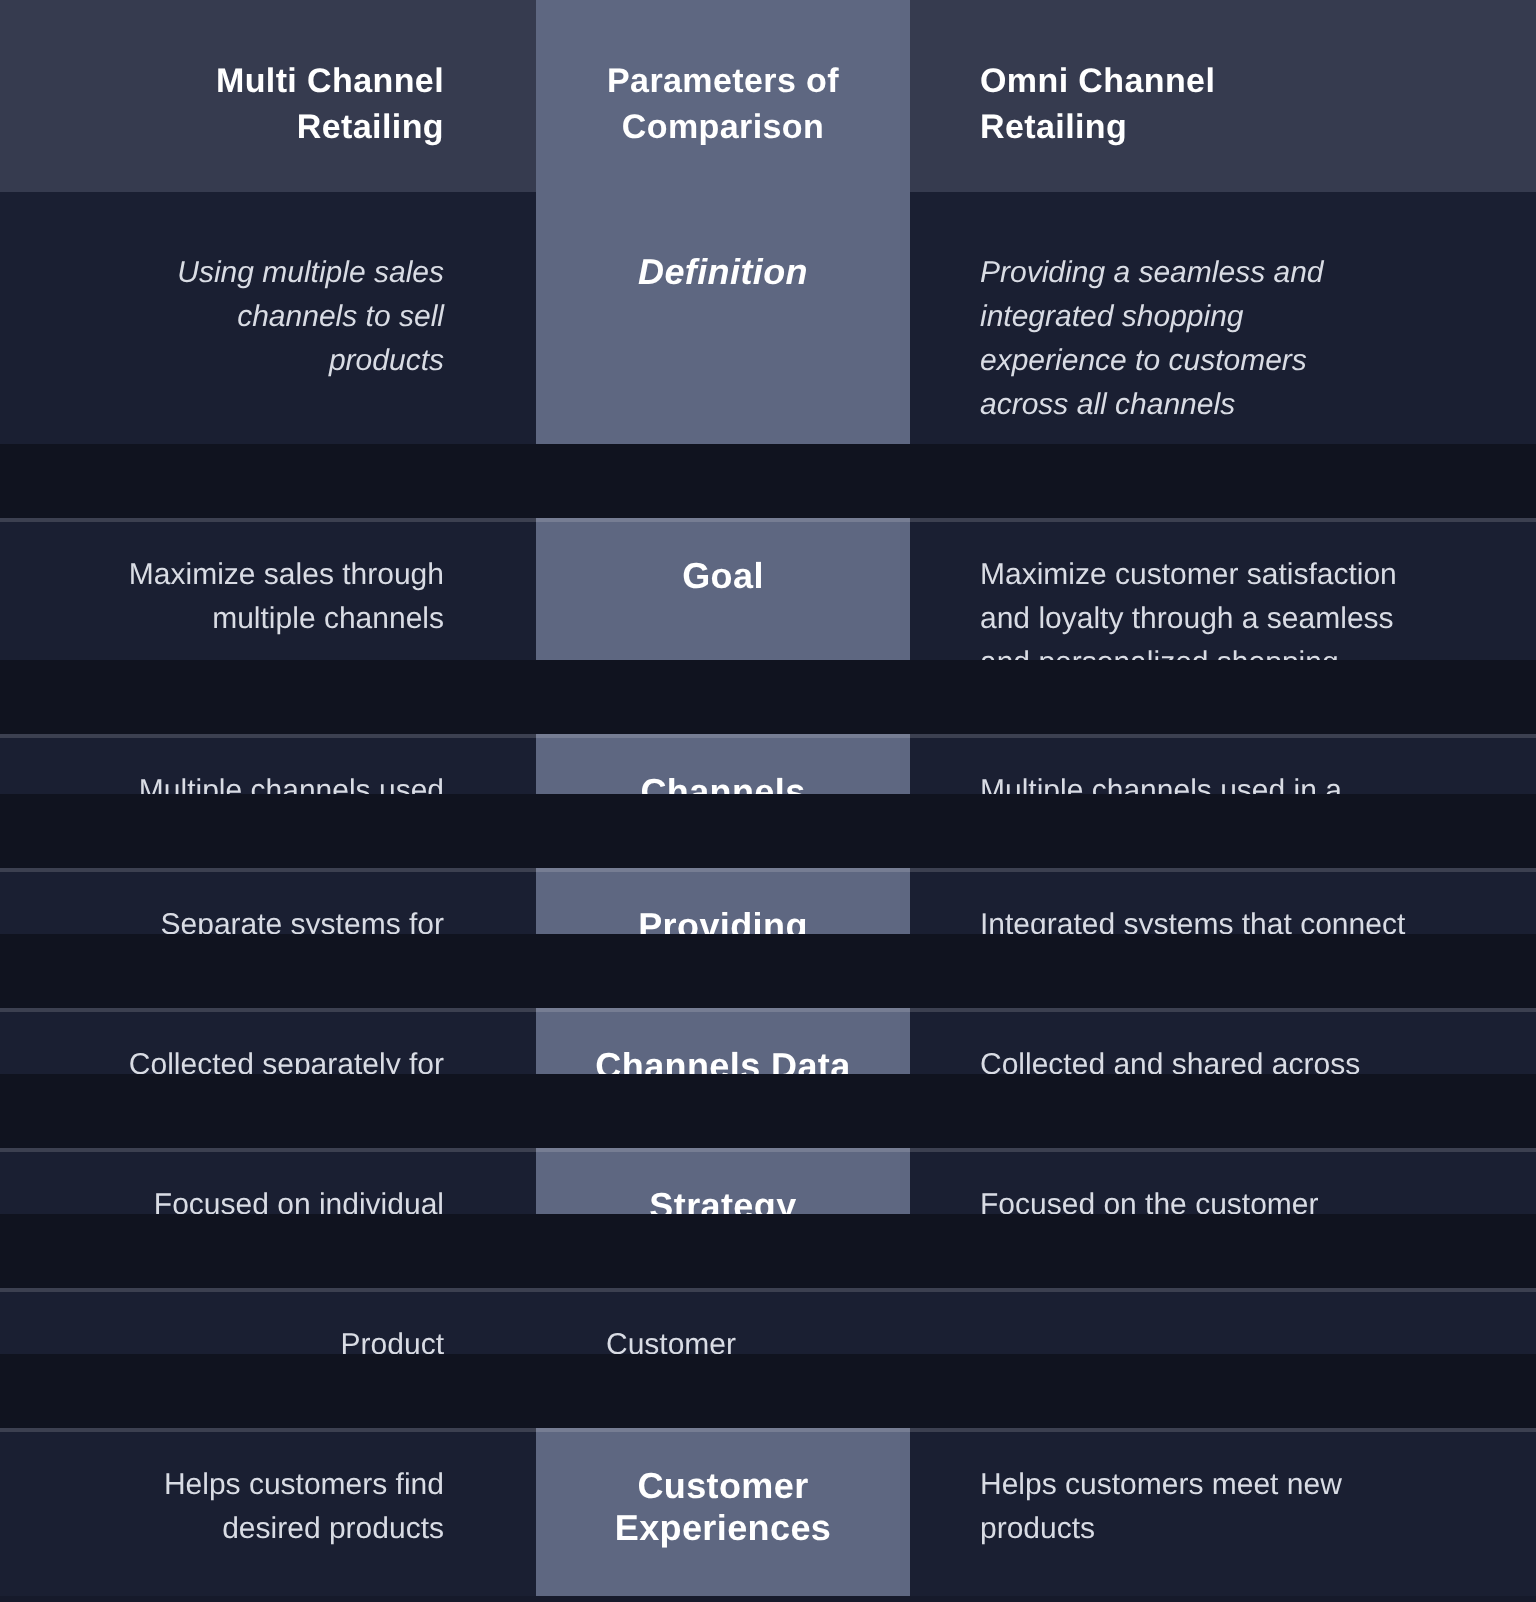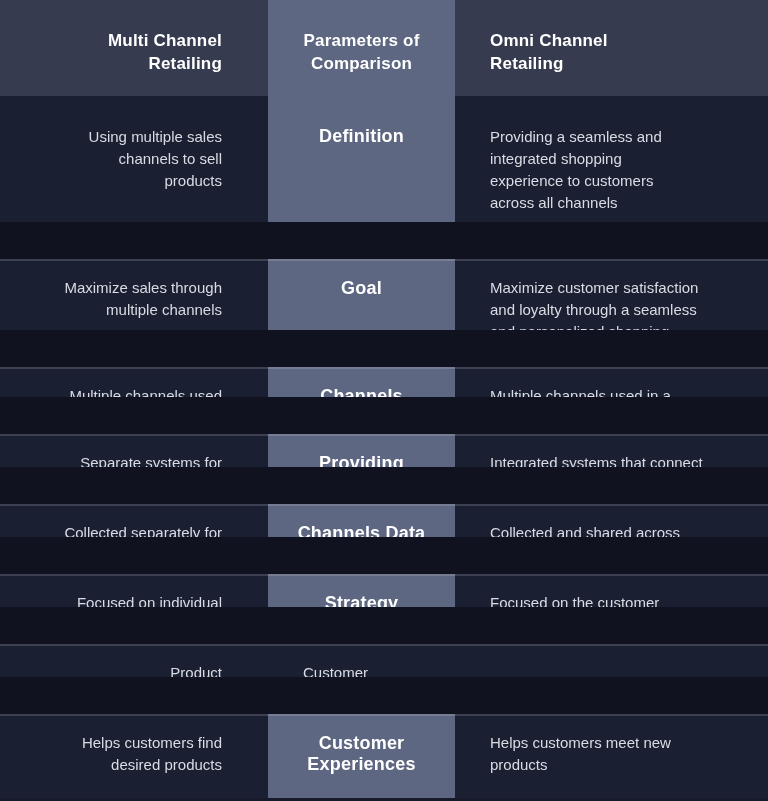--- a/index.html
+++ b/index.html
@@ -62,21 +62,21 @@
   }
   .param-label {
     font-size: 18px;
     font-weight: bold;
     line-height: 21px;
     color: var(--param-text);
     letter-spacing: 0.2px;
   }
   
   .body-row + .body-row .cell { border-top: 2px solid var(--divider); margin-top: 37px; }
-  .row-0 { height: 126px; }
+  .row-0 { height: 126px; font-style: italic; }
   .row-0 .cell { padding-top: 30px; }
   .row-1 { height: 108px; }
   .row-2 { height: 67px; }
   .row-3 { height: 70px; }
   .row-4 { height: 70px; }
   .row-5 { height: 70px; }
   .row-6 { height: 70px; }
   .row-7 { height: 121px; }
   .bottom-strip { height: 3px; width: 100%; background: var(--footer-bg); flex: none; }
 </style>

